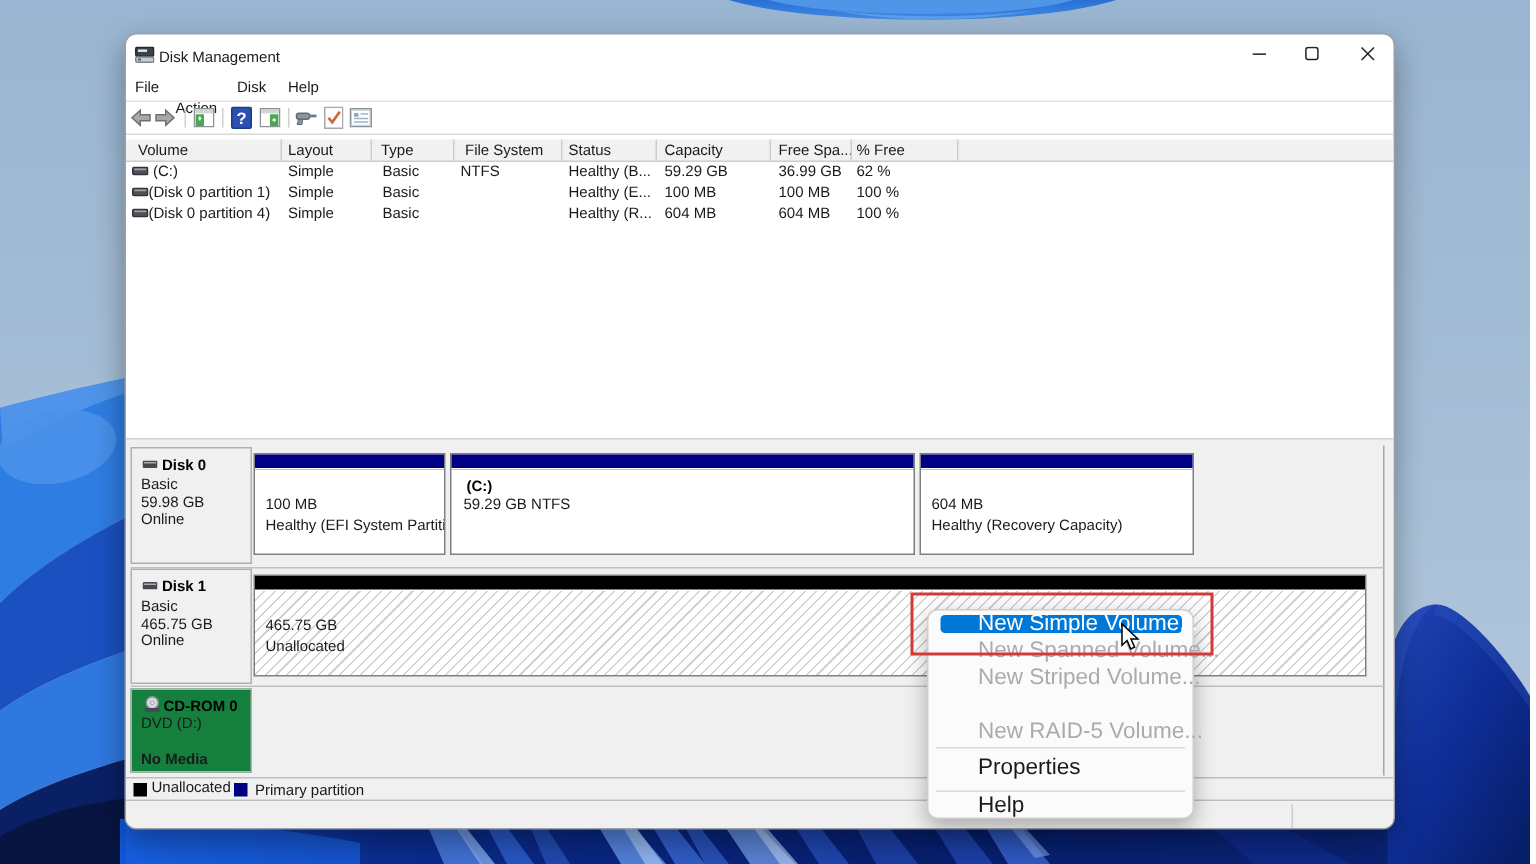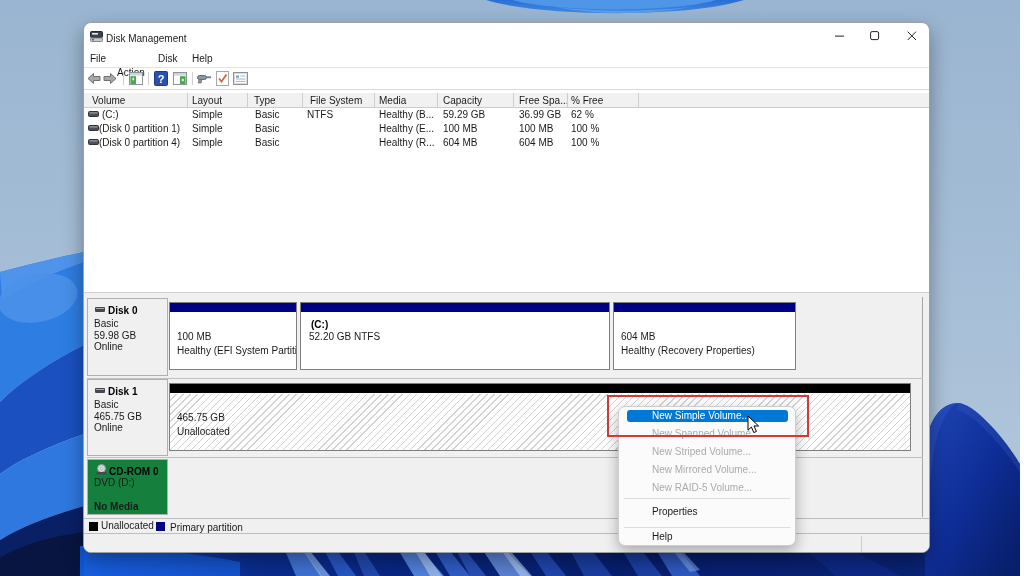--- a/index.html
+++ b/index.html
@@ -11,21 +11,21 @@
     background:#ffffff;border-radius:8px;border:1px solid #9aa0a6;
     box-shadow:0 8px 20px rgba(0,0,0,.35);box-sizing:border-box;overflow:hidden;}
   .t10{font-size:10px;color:#1a1a1a;white-space:nowrap;line-height:1;}
   .t10b{font-size:10px;font-weight:bold;color:#000;white-space:nowrap;line-height:1;}
   .colsep{position:absolute;top:0;width:1px;height:14px;background:#cdcdcd;}
   .cell{position:absolute;top:3px;}
   .pbox{position:absolute;height:68px;border:1px solid #7f7f7f;background:#fff;box-sizing:border-box;}
   .pbar{position:absolute;left:0;top:0;right:0;height:9px;border-bottom:1px solid #fff;}
   .pbody{position:absolute;left:0;top:10px;right:0;bottom:0;overflow:hidden;}
   .hatch{background-image:repeating-linear-gradient(135deg,#ffffff 0px,#ffffff 4px,#d2d2d2 4px,#d2d2d2 5px);}
-  .mi{position:absolute;left:0;width:100%;height:18px;font-size:10px;line-height:18px;color:#1a1a1a;white-space:nowrap;}
+  .mi{position:absolute;left:0;width:100%;height:18px;font-size:15px;line-height:18px;color:#1a1a1a;white-space:nowrap;}
   .mi span{position:absolute;left:33px;top:0;}
   .mid{color:#ababab;}
   .msep{position:absolute;left:5px;right:5px;height:1px;background:#dcdcdc;}
 </style>
 </head>
 <body>
 <div id="stage">
 <svg id="bg" viewBox="0 0 1024 576" preserveAspectRatio="none">
   <defs>
     <linearGradient id="sky" x1="0" y1="0" x2="0" y2="1">
@@ -154,21 +154,21 @@
       <rect x="3" y="3.4" width="3" height="2.4" fill="#7fa8cc"></rect>
       <path d="M7.4,4 l5,0 M3,7 l9.4,0 M3,9.4 l9.4,0" stroke="#9db4c6" stroke-width="1"></path>
     </svg>
   </div>
 
   <div id="lhead" class="abs" style="left:0;top:70px;width:845px;height:14px;background:#f1f1f1;border-bottom:1px solid #cdcdcd;">
     <div class="cell t10" style="left:8px;">Volume</div>
     <div class="cell t10" style="left:108px;">Layout</div>
     <div class="cell t10" style="left:170px;">Type</div>
     <div class="cell t10" style="left:226px;">File System</div>
-    <div class="cell t10" style="left:295px;">Media</div>
+    <div class="cell t10" style="left:295px;">Status</div>
     <div class="cell t10" style="left:359px;">Capacity</div>
     <div class="cell t10" style="left:435px;">Free Spa...</div>
     <div class="cell t10" style="left:487px;">% Free</div>
     <div class="colsep" style="left:103px;"></div>
     <div class="colsep" style="left:163px;"></div>
     <div class="colsep" style="left:218px;"></div>
     <div class="colsep" style="left:290px;"></div>
     <div class="colsep" style="left:353px;"></div>
     <div class="colsep" style="left:429px;"></div>
     <div class="colsep" style="left:483px;"></div>
@@ -233,28 +233,28 @@
       <div class="pbar" style="background:#000085;"></div>
       <div class="pbody">
         <div class="abs t10" style="left:7px;top:19px;">100 MB</div>
         <div class="abs t10" style="left:7px;top:33px;">Healthy (EFI System Partitio</div>
       </div>
     </div>
     <div class="pbox" style="left:216px;top:9px;width:310px;">
       <div class="pbar" style="background:#000085;"></div>
       <div class="pbody">
         <div class="abs t10b" style="left:10px;top:7px;font-weight:bold;">(C:)</div>
-        <div class="abs t10" style="left:8px;top:19px;">52.20 GB NTFS</div>
+        <div class="abs t10" style="left:8px;top:19px;">59.29 GB NTFS</div>
       </div>
     </div>
     <div class="pbox" style="left:529px;top:9px;width:183px;">
       <div class="pbar" style="background:#000085;"></div>
       <div class="pbody">
         <div class="abs t10" style="left:7px;top:19px;">604 MB</div>
-        <div class="abs t10" style="left:7px;top:33px;">Healthy (Recovery Properties)</div>
+        <div class="abs t10" style="left:7px;top:33px;">Healthy (Recovery Capacity)</div>
       </div>
     </div>
     <div class="abs" style="left:3px;top:85px;width:836px;height:1px;background:#c0c0c0;"></div>
 
     <div class="abs" style="left:3px;top:86px;width:81px;height:77px;background:#f0f0f0;border:1px solid #b0b0b0;box-sizing:border-box;">
       <svg class="abs" style="left:7px;top:8px" width="10" height="5" viewBox="0 0 10 5">
             <rect x="0" y="0" width="10" height="5" rx="1" fill="#45494e"></rect>
             <rect x="1" y="1" width="8" height="1" fill="#a9adb2"></rect>
           </svg>
       <div class="abs t10b" style="left:20px;top:7px;">Disk 1</div>
@@ -298,23 +298,20 @@
   <div class="mi" style="top:0px;">
     <div class="abs" style="left:8px;top:3px;width:161px;height:12px;background:#0078d7;border-radius:3px;"></div>
     <span style="color:#fff;z-index:1;">New Simple Volume...</span>
   </div>
   <div class="mi mid" style="top:18px;">
         <span>New Spanned Volume...</span>
       </div>
   <div class="mi mid" style="top:36px;">
         <span>New Striped Volume...</span>
       </div>
-  <div class="mi mid" style="top:54px;">
-        <span>New Mirrored Volume...</span>
-      </div>
   <div class="mi mid" style="top:72px;">
         <span>New RAID-5 Volume...</span>
       </div>
   <div class="msep" style="top:91px;"></div>
   <div class="mi" style="top:96px;">
         <span>Properties</span>
       </div>
   <div class="msep" style="top:120px;"></div>
   <div class="mi" style="top:121px;">
         <span>Help</span>

